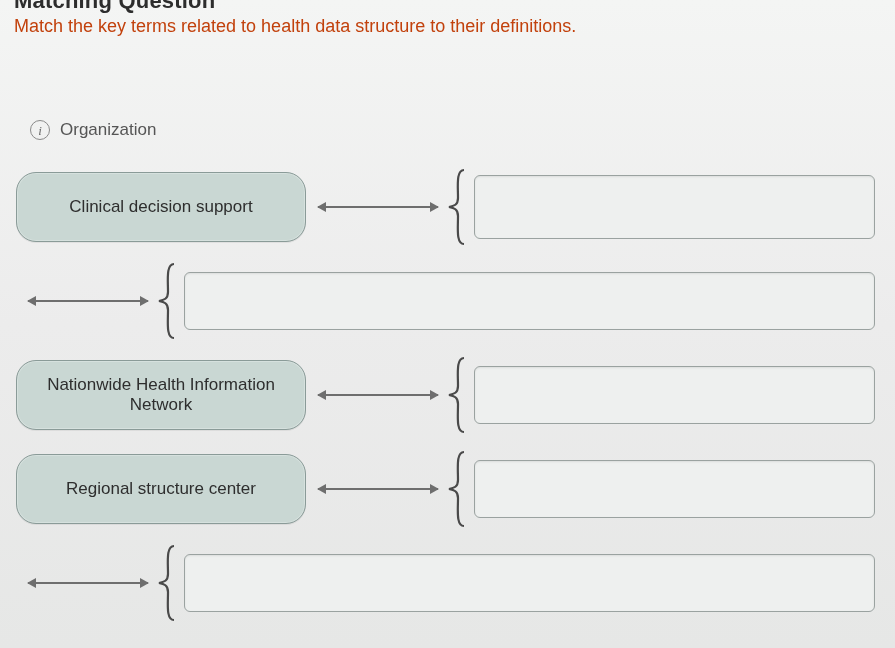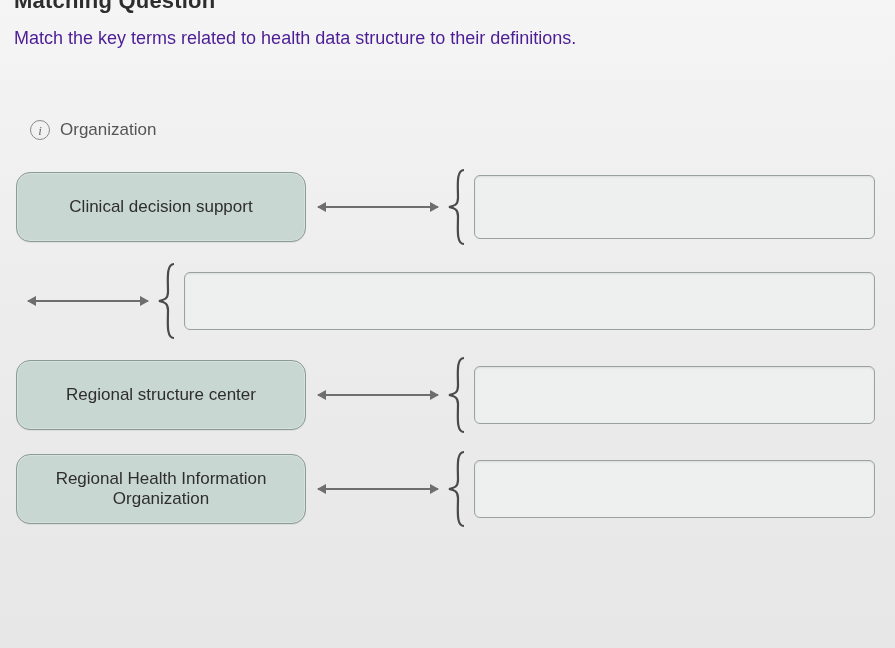--- a/index.html
+++ b/index.html
@@ -15,24 +15,24 @@
     position: absolute;
     top: -12px;
     left: 14px;
     font-size: 22px;
     font-weight: 700;
     color: #2d2d2d;
     letter-spacing: 0.2px;
   }
   .prompt {
     position: absolute;
-    top: 28px;
+    top: 16px;
     left: 14px;
     font-size: 18px;
-    color: #4c1d95;
+    color: #c2410c;
   }
   .instructions {
     position: absolute;
     top: 120px;
     left: 30px;
     display: flex;
     align-items: center;
     gap: 10px;
     color: #555;
     font-size: 17px;
@@ -58,21 +58,21 @@
     display: flex;
     align-items: center;
     height: 78px;
     margin-bottom: 16px;
   }
   .term {
     width: 290px;
     height: 70px;
     background: #c9d7d3;
     border: 1px solid #8a9b98;
-    border-radius: 14px;
+    border-radius: 20px;
     display: flex;
     align-items: center;
     justify-content: center;
     text-align: center;
     padding: 6px 14px;
     font-size: 17px;
     color: #2e2e2e;
     box-shadow: inset 0 0 0 1px rgba(255,255,255,0.25), 0 1px 0 rgba(0,0,0,0.06);
     cursor: grab;
     flex-shrink: 0;
@@ -139,36 +139,43 @@
   </div>
 
   <div class="row">
     <div class="connector"></div>
     <svg class="brace" viewBox="0 0 22 78">
       <path d="M18 2 C10 2 12 18 12 30 C12 37 8 38 3 39 C8 40 12 41 12 48 C12 60 10 76 18 76" fill="none" stroke="#4a4a4a" stroke-width="2.2"></path>
     </svg>
     <div class="dropzone"></div>
   </div>
 
+  <div class="row">
+    <div class="term">
+      <span>Nationwide Health Information Network</span>
+    </div>
+    <div class="connector"></div>
+    <svg class="brace" viewBox="0 0 22 78">
+      <path d="M18 2 C10 2 12 18 12 30 C12 37 8 38 3 39 C8 40 12 41 12 48 C12 60 10 76 18 76" fill="none" stroke="#4a4a4a" stroke-width="2.2"></path>
+    </svg>
+    <div class="dropzone"></div>
+  </div>
 
   <div class="row">
     <div class="term">
       <span>Regional structure center</span>
     </div>
     <div class="connector"></div>
     <svg class="brace" viewBox="0 0 22 78">
       <path d="M18 2 C10 2 12 18 12 30 C12 37 8 38 3 39 C8 40 12 41 12 48 C12 60 10 76 18 76" fill="none" stroke="#4a4a4a" stroke-width="2.2"></path>
     </svg>
     <div class="dropzone"></div>
   </div>
 
   <div class="row">
-    <div class="term">
-      <span>Regional Health Information Organization</span>
-    </div>
     <div class="connector"></div>
     <svg class="brace" viewBox="0 0 22 78">
       <path d="M18 2 C10 2 12 18 12 30 C12 37 8 38 3 39 C8 40 12 41 12 48 C12 60 10 76 18 76" fill="none" stroke="#4a4a4a" stroke-width="2.2"></path>
     </svg>
     <div class="dropzone"></div>
   </div>
 
 </div>
 
 </body></html>

